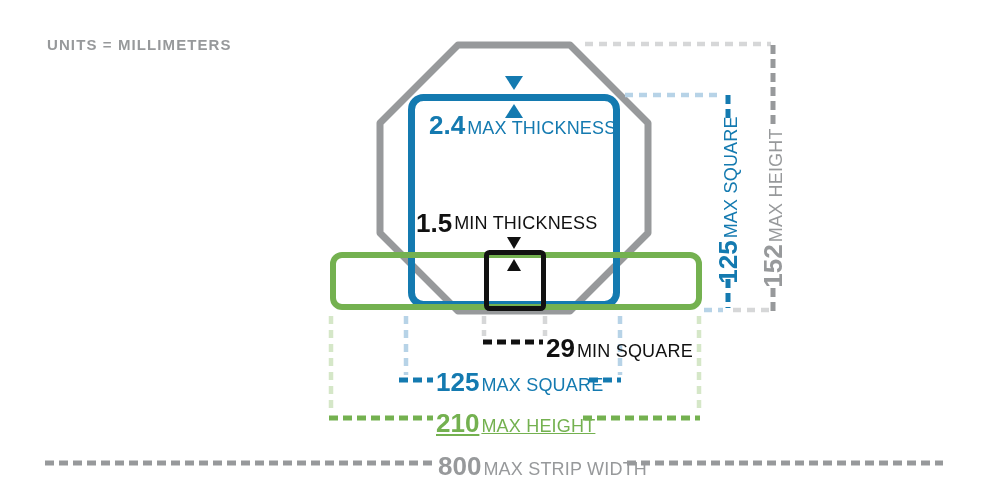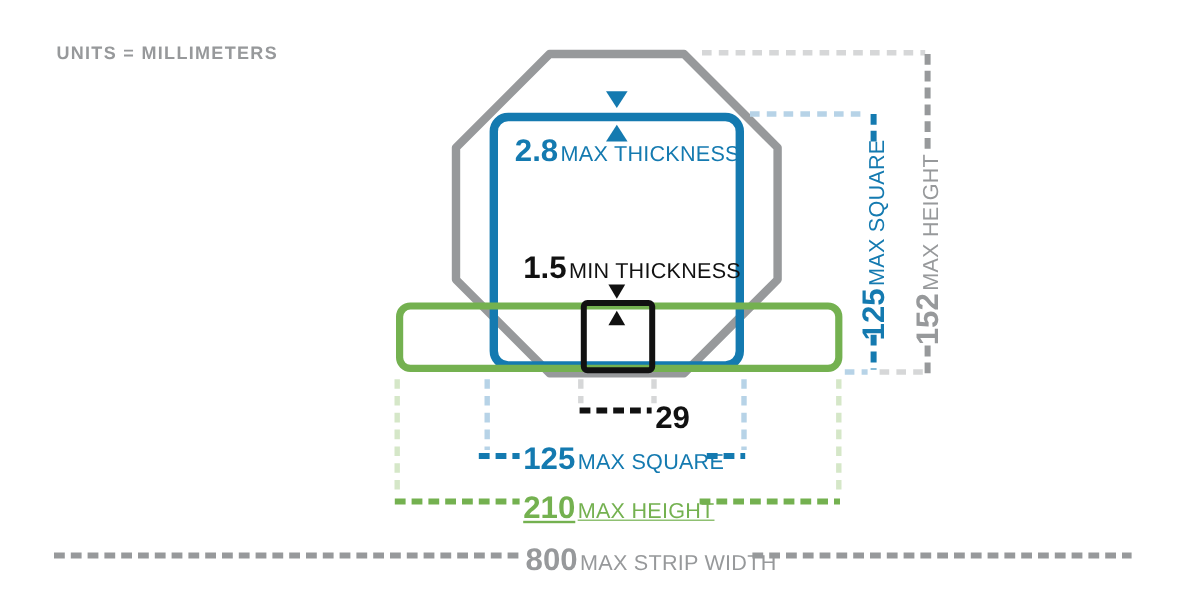--- a/index.html
+++ b/index.html
@@ -75,31 +75,32 @@
     <line class="dash sk-gray" x1="773" y1="45" x2="773" y2="128"></line>
     <line class="dash sk-gray" x1="773" y1="288" x2="773" y2="316"></line>
 
     <polygon class="fl-blue" points="505,76 523,76 514,90"></polygon>
     <polygon class="fl-blue" points="505,118 523,118 514,104"></polygon>
     <polygon class="fl-black" points="507,237 521,237 514,249"></polygon>
     <polygon class="fl-black" points="507,271 521,271 514,259"></polygon>
   </svg>
 
   <div class="dim c-blue" style="left:429px;top:112px;">
-    <span class="val">2.8</span>
+    <span class="val">2.4</span>
     <span class="lab">MAX THICKNESS</span>
   </div>
 
-  <div class="dim c-black" style="left:436px;top:210px;">
+  <div class="dim c-black" style="left:416px;top:210px;align-items:center;">
     <span class="val">1.5</span>
     <span class="lab">MIN THICKNESS</span>
   </div>
 
   <div class="dim c-black" style="left:546px;top:335px;">
     <span class="val">29</span>
+    <span class="lab">MIN SQUARE</span>
   </div>
 
   <div class="dim c-blue" style="left:436px;top:369px;">
     <span class="val">125</span>
     <span class="lab">MAX SQUARE</span>
   </div>
 
   <div class="dim c-green" style="left:436px;top:410px;">
     <span class="val">210</span>
     <span class="lab">MAX HEIGHT</span>

